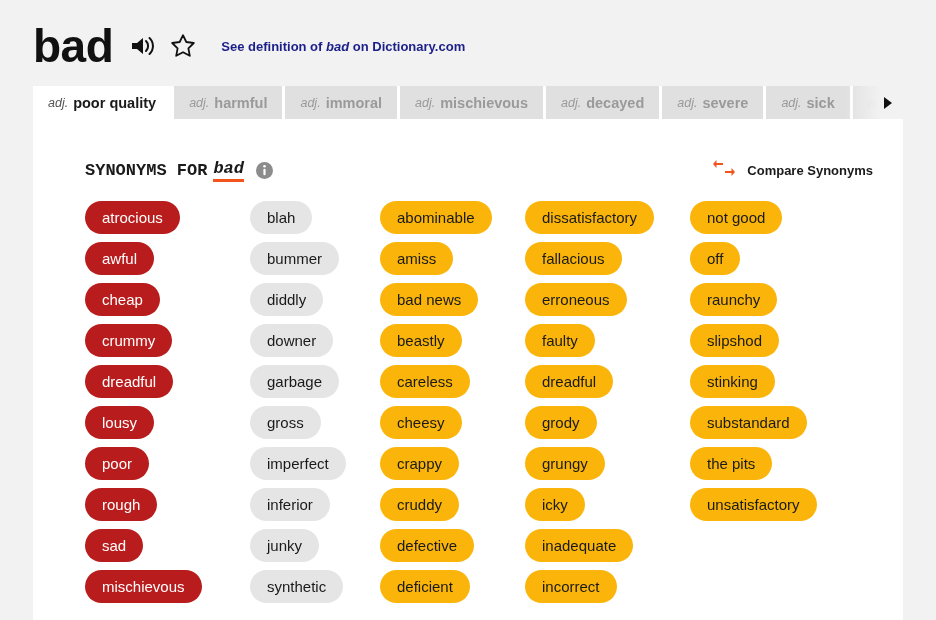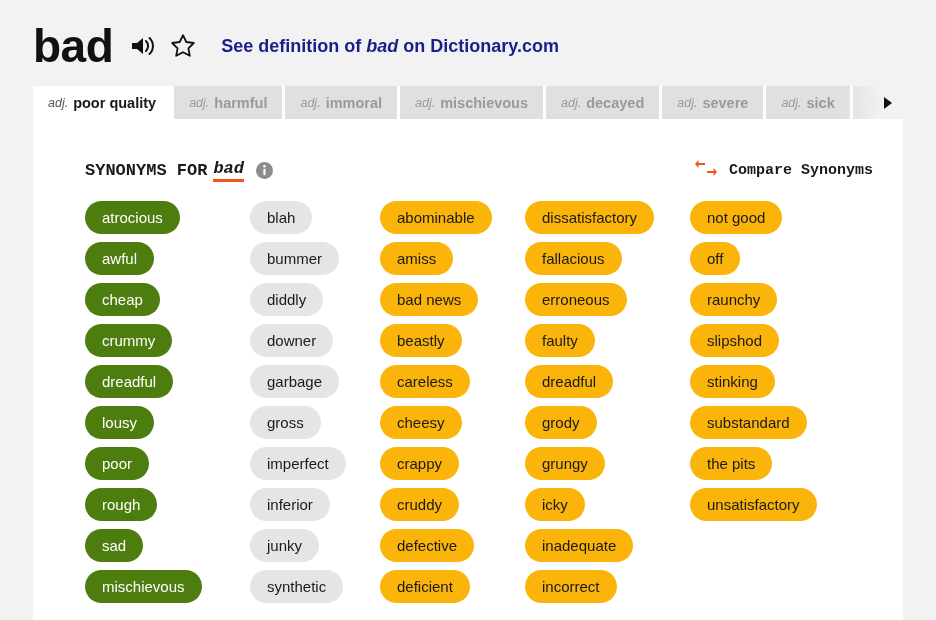--- a/index.html
+++ b/index.html
@@ -40,21 +40,21 @@
     display: flex;
     align-items: center;
     justify-content: center;
     width: 28px;
     height: 28px;
     cursor: pointer;
   }
   .icon-btn.star { margin-left: 12px; }
   .def-link {
     margin-left: 24px;
-    font-size: 18px;
+    font-size: 13px;
     font-weight: bold;
     color: #1b1f8a;
     text-decoration: none;
     cursor: pointer;
     white-space: nowrap;
   }
   .def-link .it { font-style: italic; }
 
   
   .card {
@@ -150,25 +150,24 @@
     cursor: pointer;
     display: flex;
     align-items: center;
   }
   .compare {
     display: flex;
     align-items: center;
     cursor: pointer;
   }
   .compare-label {
-    font-size: 15px;
+    font-size: 13px;
     font-weight: bold;
     color: #1a1a1a;
     margin-left: 10px;
-    font-family: Liberation Mono, monospace;
   }
 
   
   .columns {
     position: absolute;
     left: 52px;
     top: 115px;
     display: flex;
     gap: 0;
   }
@@ -188,21 +187,21 @@
     align-items: center;
     align-self: flex-start;
     height: 33px;
     padding: 0 17px;
     border-radius: 18px;
     font-size: 15px;
     line-height: 1;
     white-space: nowrap;
     cursor: pointer;
   }
-  .chip.t0 { background: #4d7c0f; color: #ffffff; }
+  .chip.t0 { background: #b91c1c; color: #ffffff; }
   .chip.t1 { background: #e5e5e5; color: #1a1a1a; }
   .chip.t2 { background: #fbb50a; color: #1a1a1a; }
 </style>
 </head>
 <body>
 
 <div class="page">
 
   <div class="header">
     <span class="headword">bad</span>

